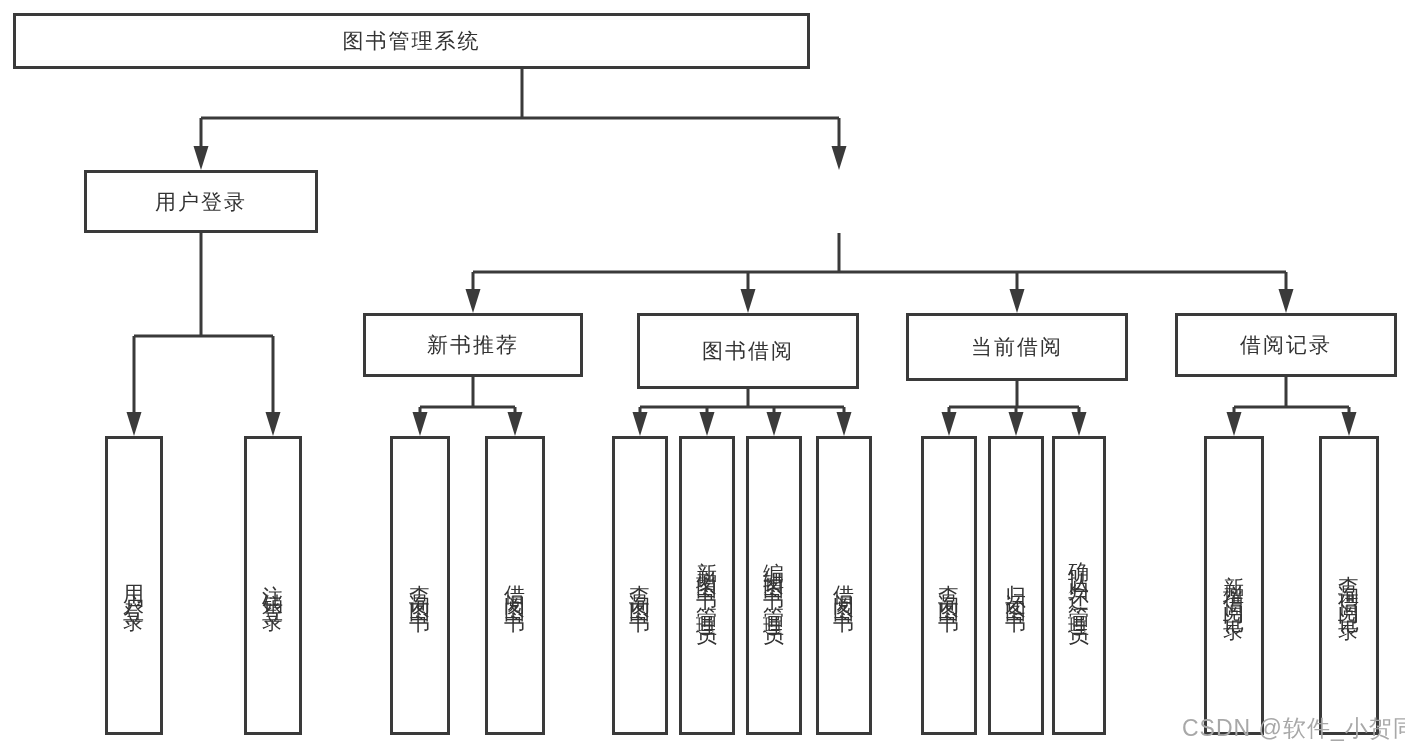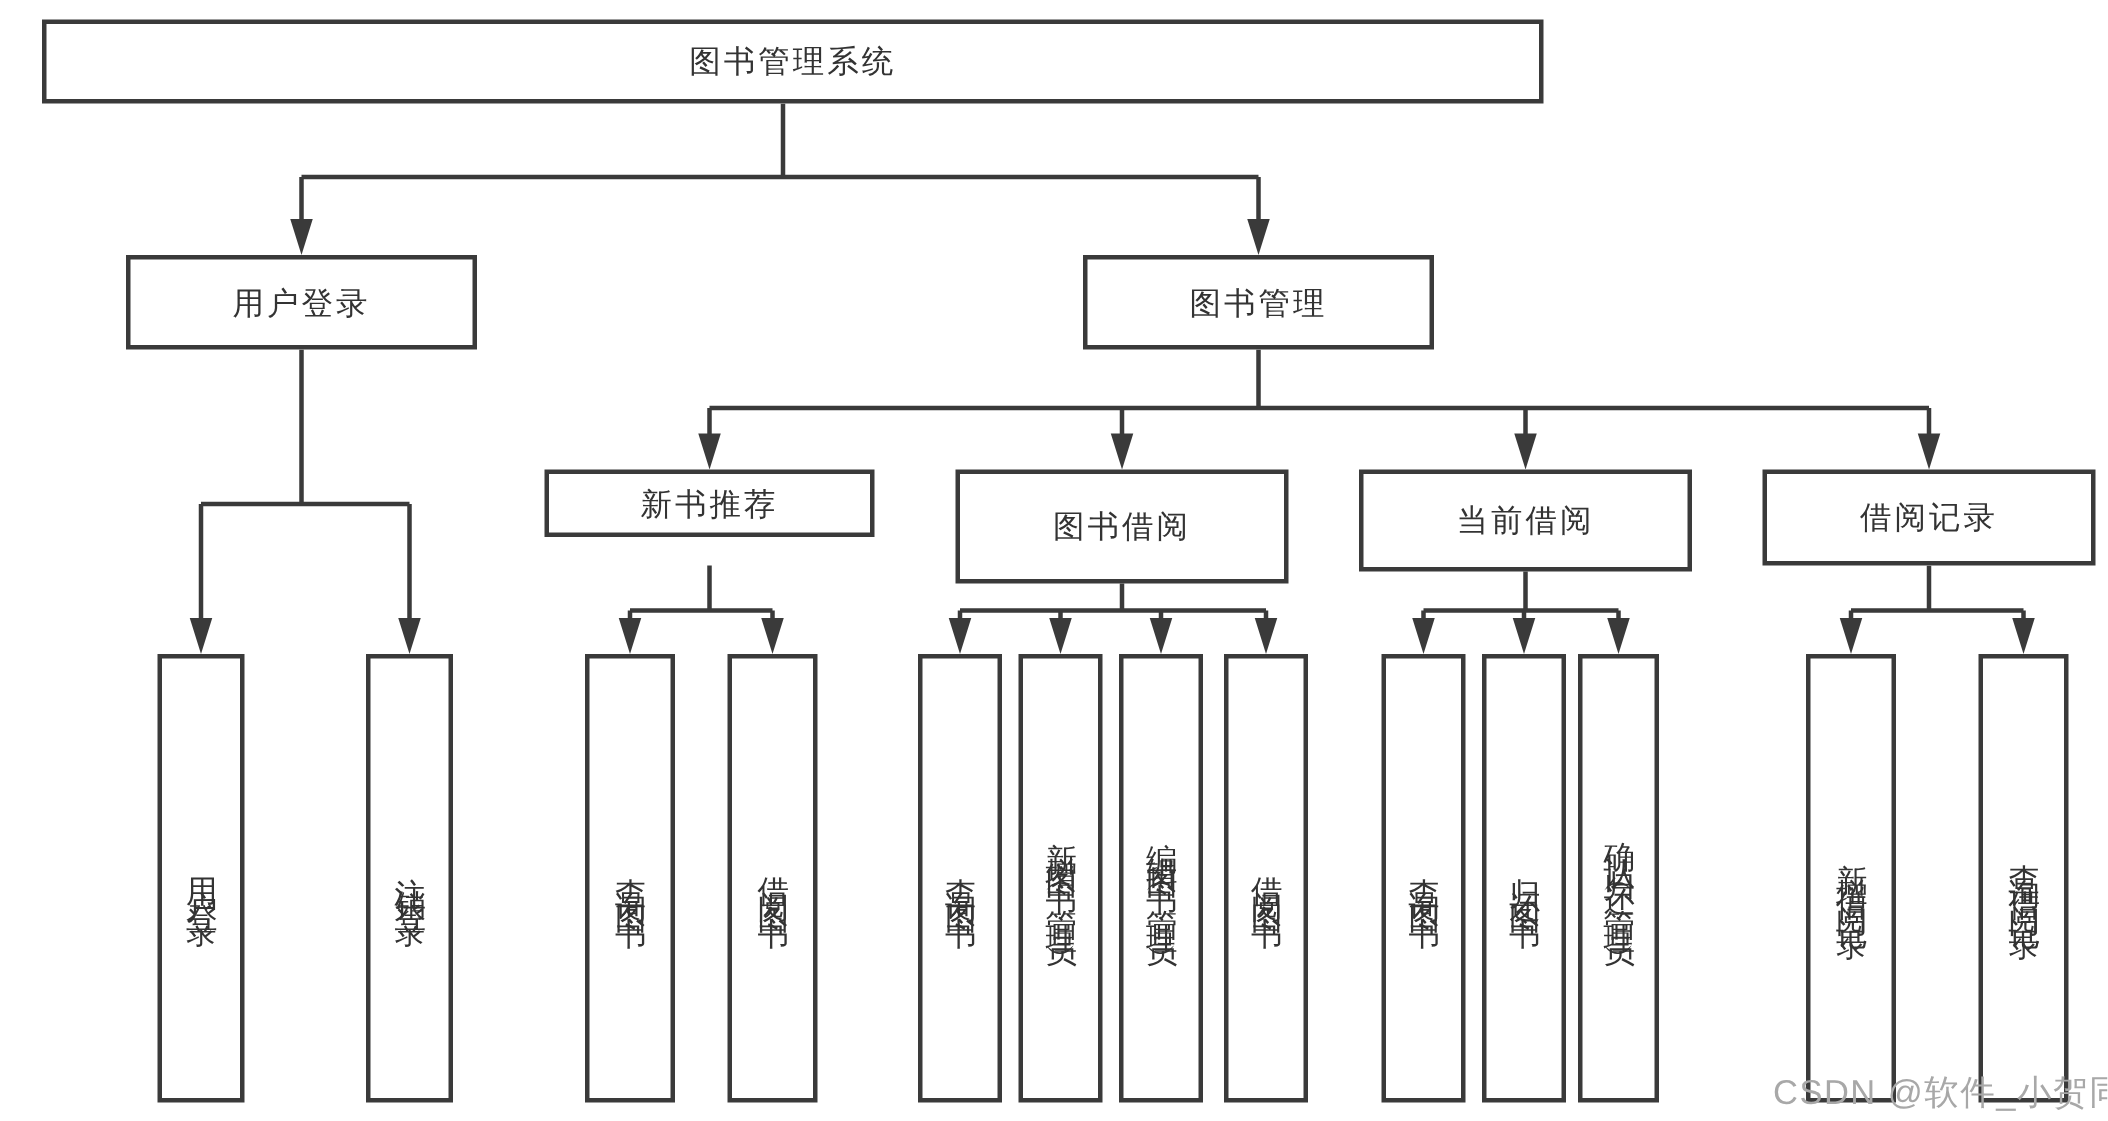--- a/index.html
+++ b/index.html
@@ -112,32 +112,29 @@
       <polygon class="ar" points="1071.5,412 1086.5,412 1079,436"></polygon>
     </g>
 
     <g>
       <path class="ln" d="M1286 377 V407 M1234 407 H1349 M1234 407 V416 M1349 407 V416"></path>
       <polygon class="ar" points="1226.5,412 1241.5,412 1234,436"></polygon>
       <polygon class="ar" points="1341.5,412 1356.5,412 1349,436"></polygon>
     </g>
   </svg>
 
-  <div class="node h-node" style="left:28px; top:13px; width:1001px; height:56px">
+  <div class="node h-node" style="left:13px; top:13px; width:797px; height:56px">
     <span class="label">图书管理系统</span>
   </div>
 
   <div class="node h-node" style="left:84px; top:170px; width:234px; height:63px">
     <span class="label">用户登录</span>
   </div>
-  <div class="node h-node" style="left:722px; top:170px; width:234px; height:63px">
-    <span class="label">图书管理</span>
-  </div>
 
-  <div class="node h-node" style="left:363px; top:313px; width:220px; height:45px">
+  <div class="node h-node" style="left:363px; top:313px; width:220px; height:64px">
     <span class="label">新书推荐</span>
   </div>
   <div class="node h-node" style="left:637px; top:313px; width:222px; height:76px">
     <span class="label">图书借阅</span>
   </div>
   <div class="node h-node" style="left:906px; top:313px; width:222px; height:68px">
     <span class="label">当前借阅</span>
   </div>
   <div class="node h-node" style="left:1175px; top:313px; width:222px; height:64px">
     <span class="label">借阅记录</span>

